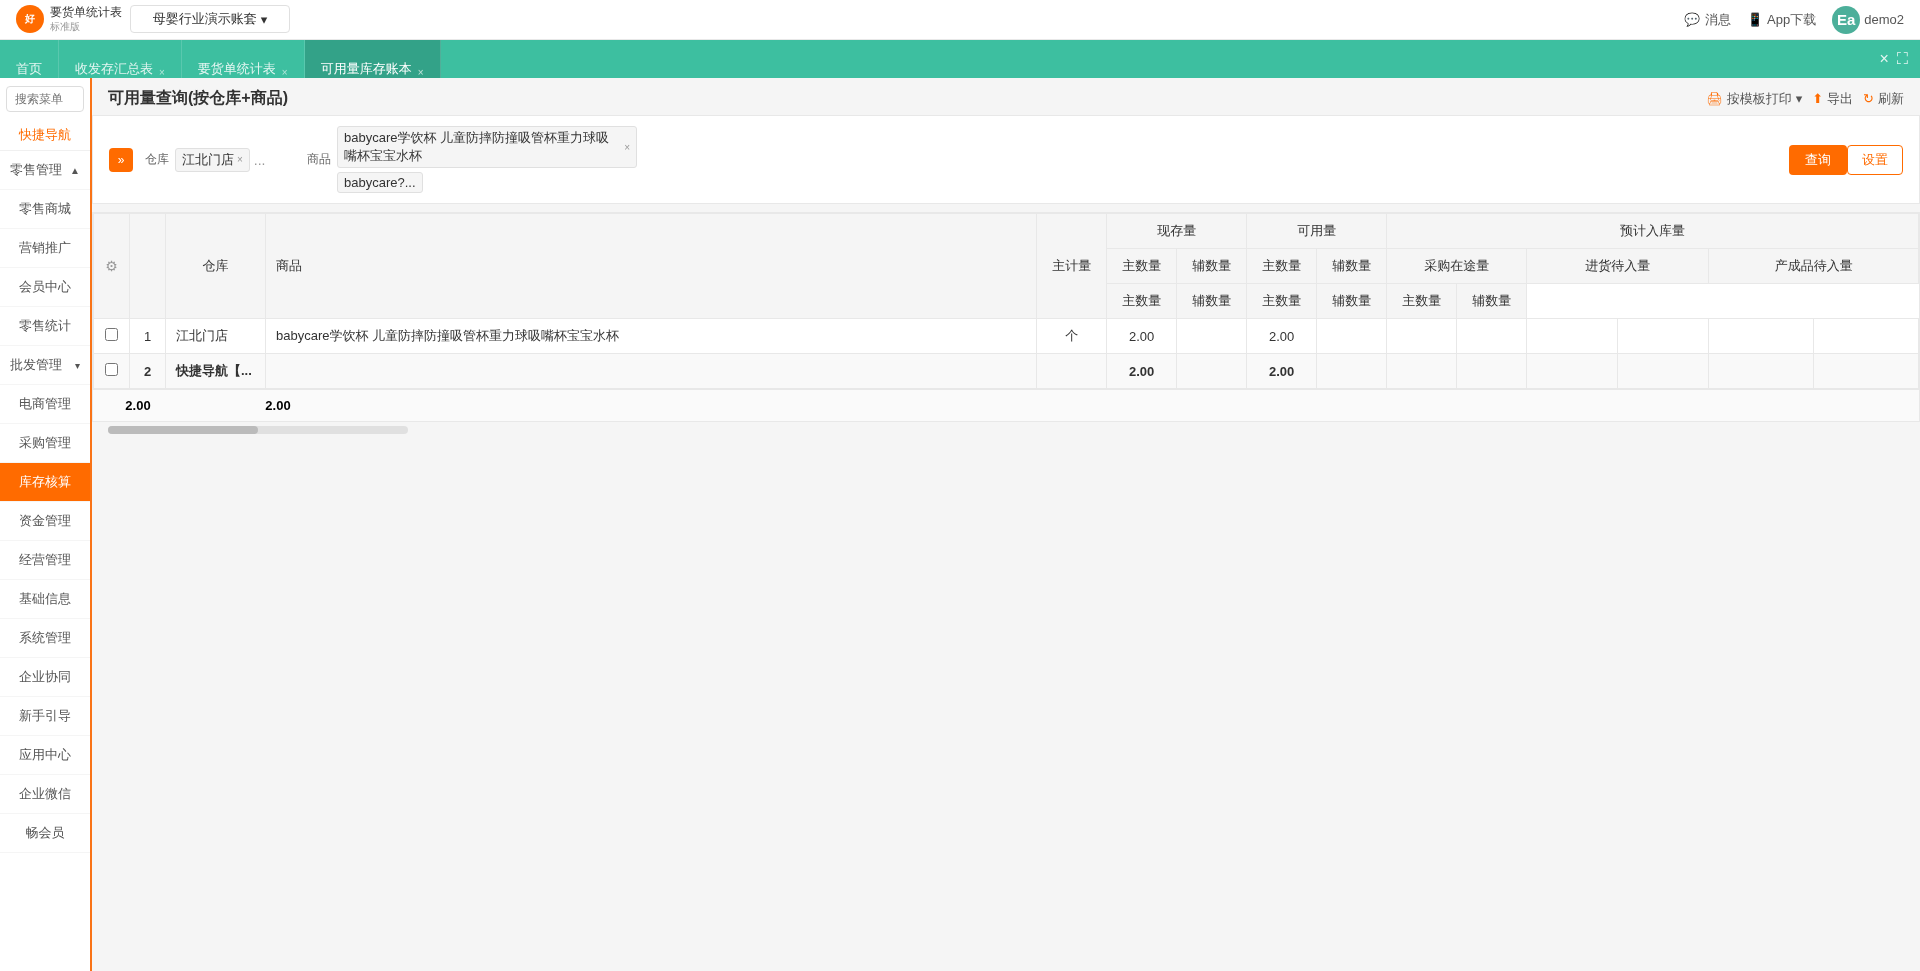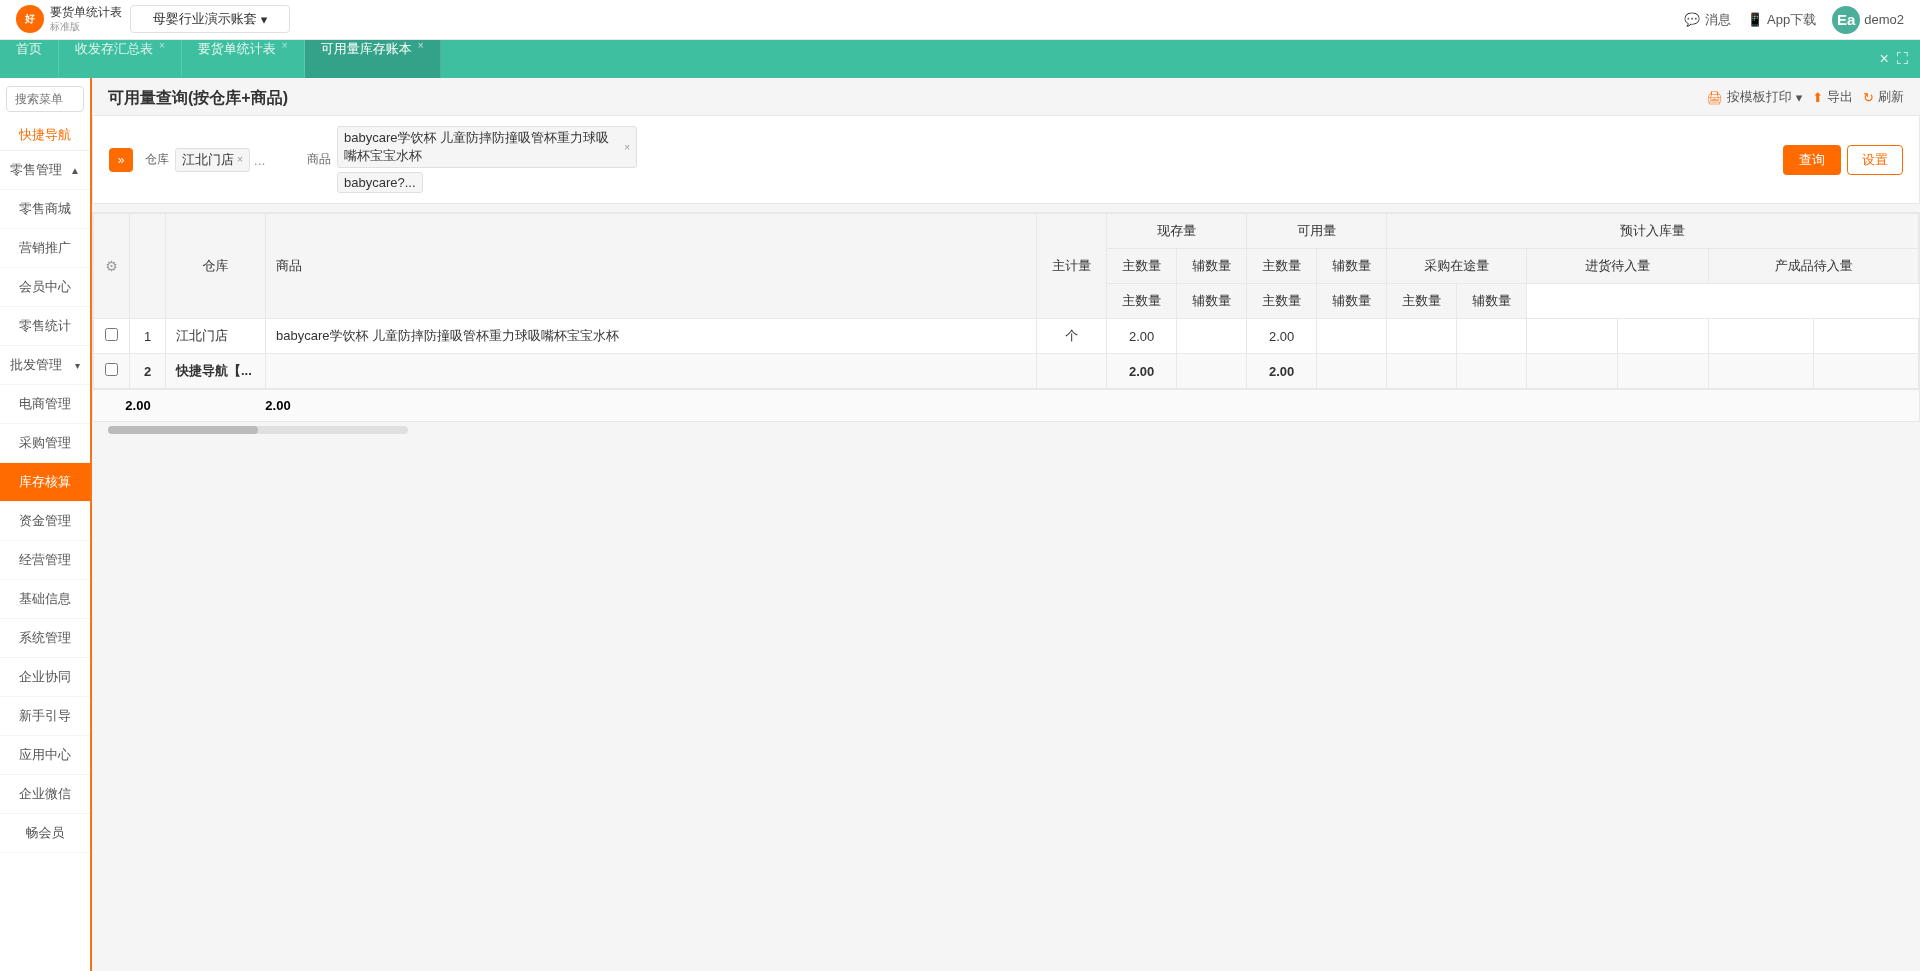--- a/index.html
+++ b/index.html
@@ -87,21 +87,21 @@
     
     .nav-tabs {
       background: #3DBFA0;
       height: 38px;
       display: flex;
       align-items: stretch;
       padding: 0;
     }
     .nav-tab {
       display: flex;
-      align-items: flex-start;
+      align-items: flex-end;
       padding: 0 16px;
       cursor: pointer;
       color: rgba(255,255,255,0.85);
       font-size: 13px;
       gap: 6px;
       border-right: 1px solid rgba(255,255,255,0.15);
       position: relative;
     }
     .nav-tab.active {
       background: rgba(0,0,0,0.15);
@@ -273,21 +273,21 @@
       font-size: 10px;
     }
     .filter-more {
       color: #999;
       cursor: pointer;
       font-size: 14px;
     }
     .filter-actions {
       margin-left: auto;
       display: flex;
-      gap: 6px;
+      gap: 0;
     }
     .btn-query {
       background: #ff6b00;
       color: white;
       border: none;
       padding: 6px 16px;
       border-radius: 4px;
       cursor: pointer;
       font-size: 13px;
     }
@@ -379,21 +379,21 @@
       cursor: pointer;
       font-size: 14px;
     }
 
     .text-left { text-align: left !important; }
     .bold { font-weight: bold; }
     .page-header-wrapper {
       background: #f5f5f5;
       padding: 10px 16px 6px;
       display: flex;
-      align-items: flex-start;
+      align-items: center;
       justify-content: space-between;
     }
 
     .divider-row td {
       background: #f9f9f9 !important;
       font-weight: bold;
     }
   </style>
 </head>
 <body>

